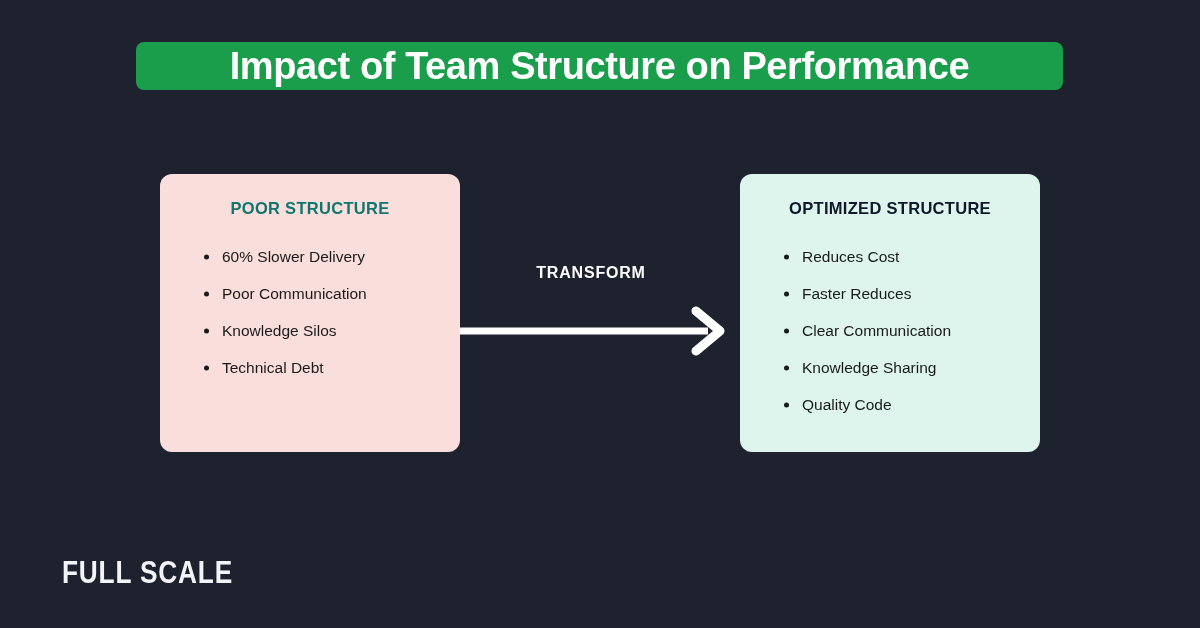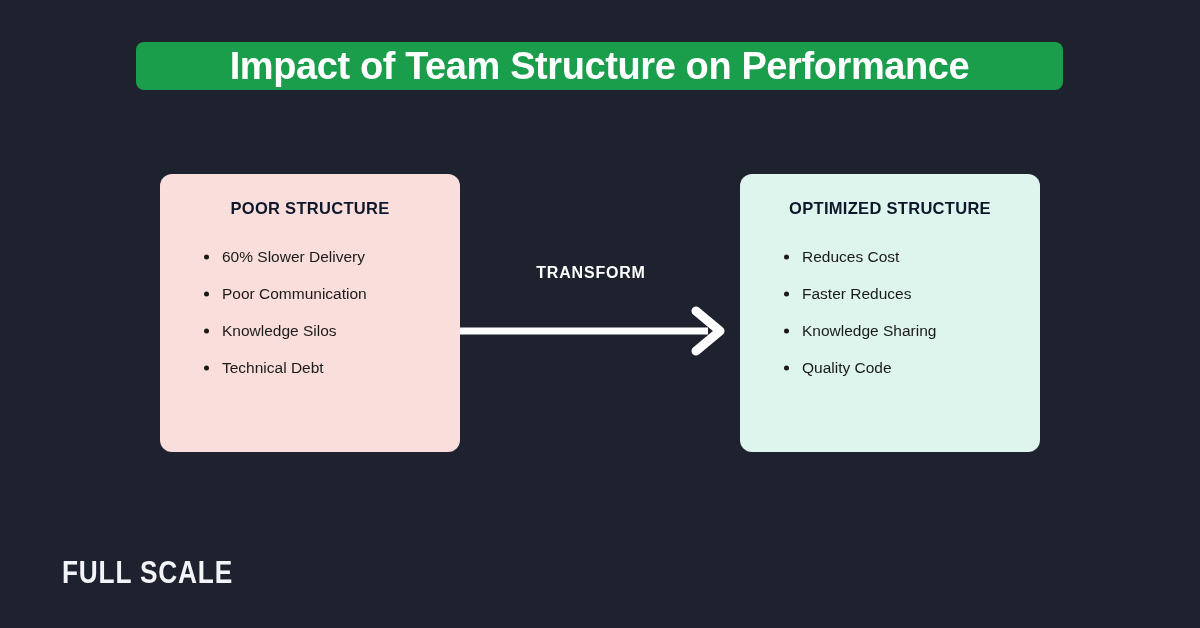--- a/index.html
+++ b/index.html
@@ -58,21 +58,21 @@
     background: #ddf5ed;
   }
   .card-heading {
     text-align: center;
     font-size: 16.5px;
     font-weight: bold;
     letter-spacing: 0.3px;
     margin: 0 0 22px 0;
     line-height: 1;
   }
-  .heading-poor { color: #0f172a; }
+  .heading-poor { color: #0f766e; }
   .heading-optimized { color: #0f172a; }
 
   .bullet-list {
     list-style: none;
     margin: 0;
     padding: 0 0 0 40px;
   }
   .bullet-item {
     position: relative;
     font-size: 15.5px;
@@ -152,20 +152,21 @@
     <li class="bullet-item">Knowledge Silos</li>
     <li class="bullet-item">Technical Debt</li>
   </ul>
 </div>
 
 <div class="card card-right">
   <div class="card-heading heading-optimized">OPTIMIZED STRUCTURE</div>
   <ul class="bullet-list">
     <li class="bullet-item">Reduces Cost</li>
     <li class="bullet-item">Faster Reduces</li>
+    <li class="bullet-item">Clear Communication</li>
     <li class="bullet-item">Knowledge Sharing</li>
     <li class="bullet-item">Quality Code</li>
   </ul>
 </div>
 
 <div class="transform-label">TRANSFORM</div>
 <div class="arrow-wrap">
   <svg class="arrow-svg" viewBox="0 0 268 50">
     <line x1="2" y1="25" x2="250" y2="25" stroke="#ffffff" stroke-width="7"></line>
     <polyline points="238,5 262,25 238,45" fill="none" stroke="#ffffff" stroke-width="9" stroke-linecap="round" stroke-linejoin="round"></polyline>

